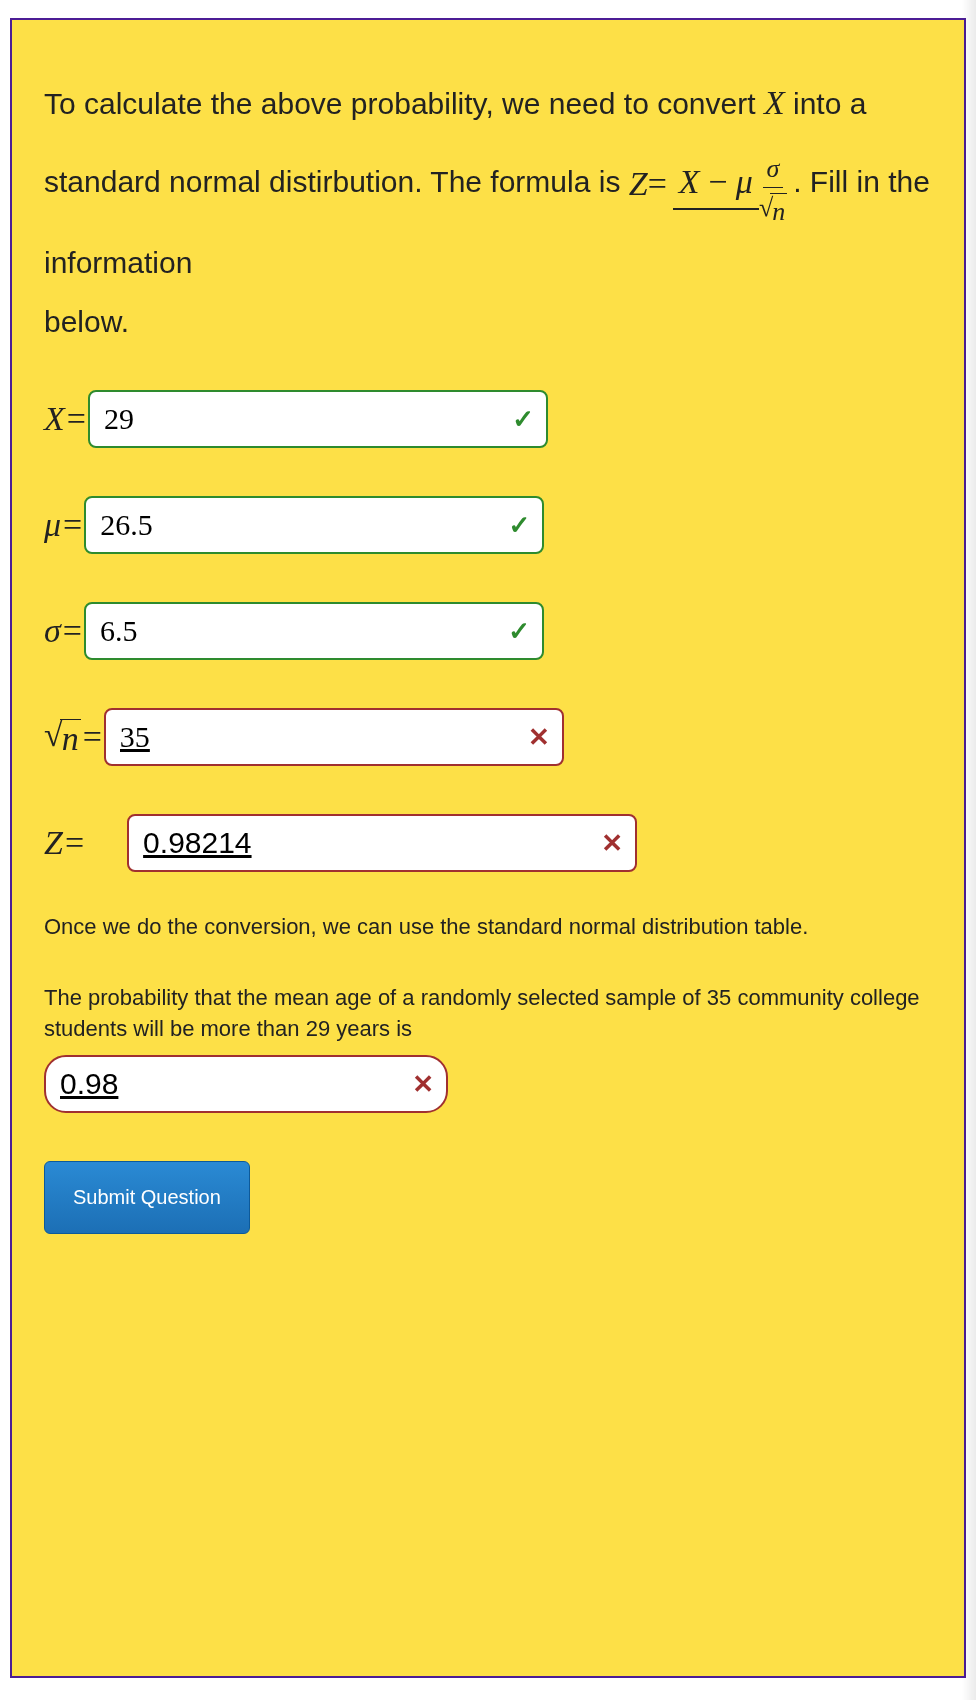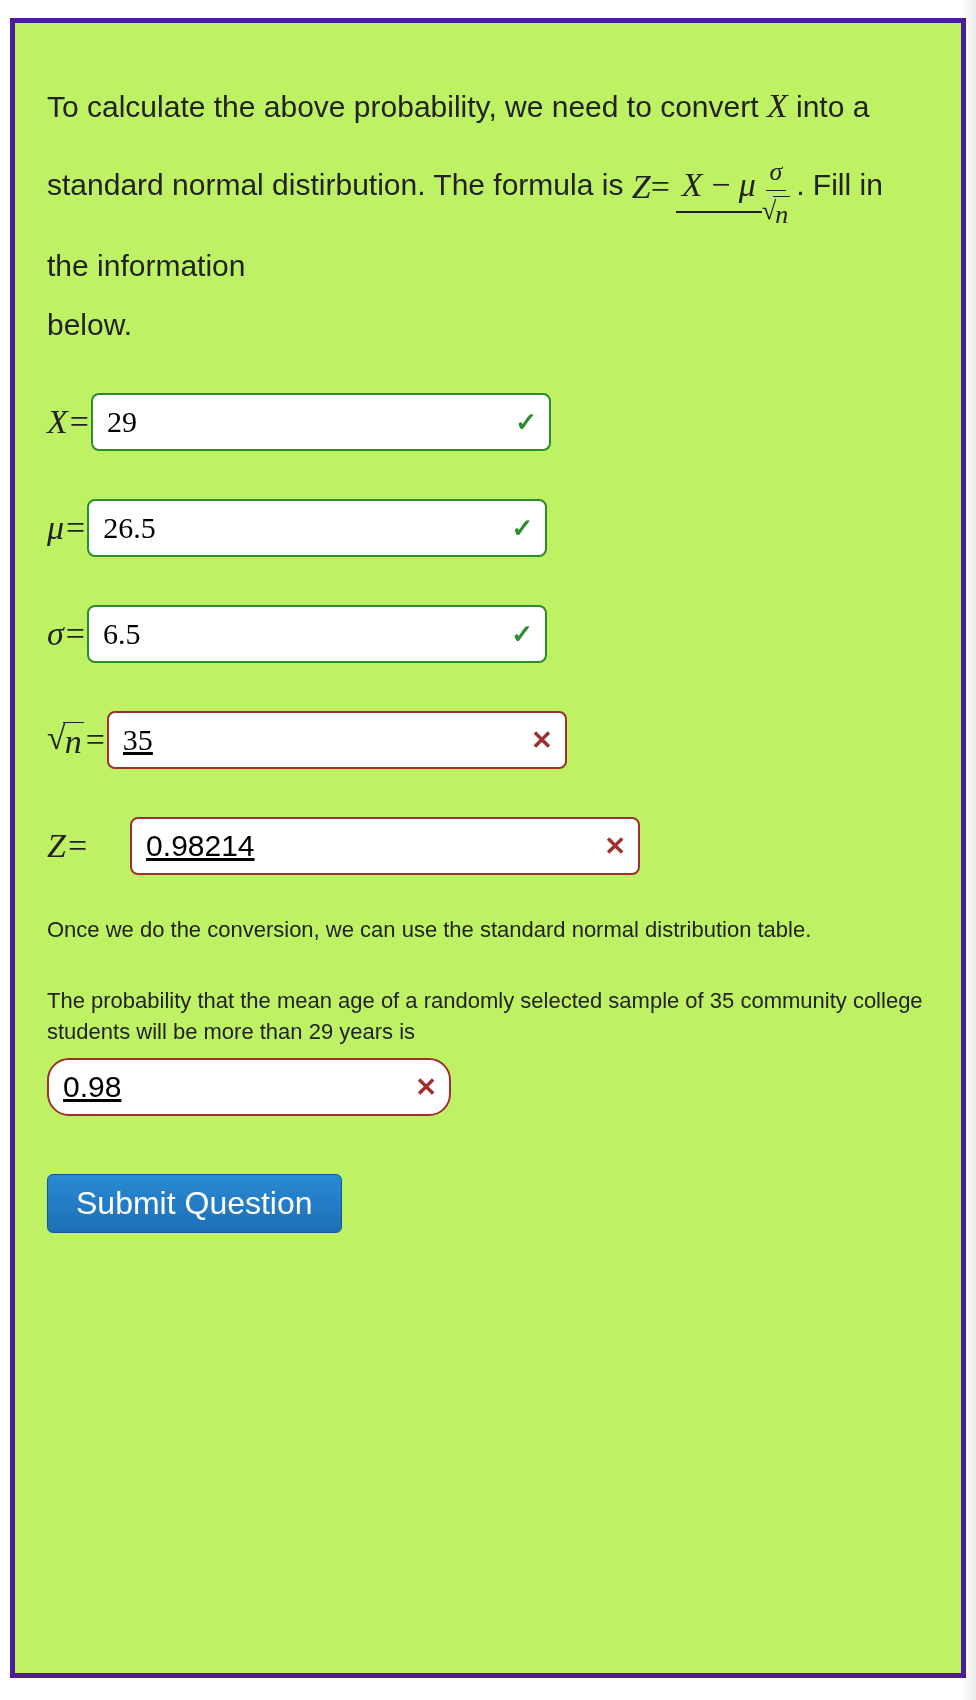--- a/index.html
+++ b/index.html
@@ -3,26 +3,26 @@
 <meta charset="utf-8">
 <style>
   * { box-sizing: border-box; }
   body {
     margin: 0;
     font-family: Verdana, Geneva, sans-serif;
     background: #fff;
     color: #222;
   }
   .page {
-    border: 5px solid #4c1d95;
+    border: 2px solid #4c1d95;
     margin: 18px 10px;
     padding: 60px 32px 80px 32px;
     min-height: 1660px;
     position: relative;
-    background: #bef264;
+    background: #fde047;
   }
   .intro {
     font-size: 30px;
     line-height: 1.38;
     margin-bottom: 30px;
   }
   .math-i { font-family: 'Times New Roman', Times, serif; font-style: italic; font-size: 34px; }
   .formula {
     display: inline-flex;
     align-items: center;
@@ -104,26 +104,25 @@
   .status-icon.incorrect { color: #a03030; }
   .paragraph {
     font-size: 22px;
     line-height: 1.4;
     margin: 40px 0;
   }
   .submit-btn {
     display: inline-block;
     background: linear-gradient(#2a8ad4, #1c6fb5);
     color: #fff;
-    font-size: 32px;
-    padding: 10px 28px;
+    font-size: 20px;
+    padding: 24px 28px;
     border: 1px solid #0d5a9a;
     border-radius: 6px;
     cursor: pointer;
-    margin-top: 10px;
   }
   .below-word { margin-top: 18px; }
   .scroll-shadow-right {
     position: fixed;
     right: 0;
     top: 0;
     bottom: 0;
     width: 14px;
     background: linear-gradient(to left, rgba(0,0,0,0.08), transparent);
     pointer-events: none;

